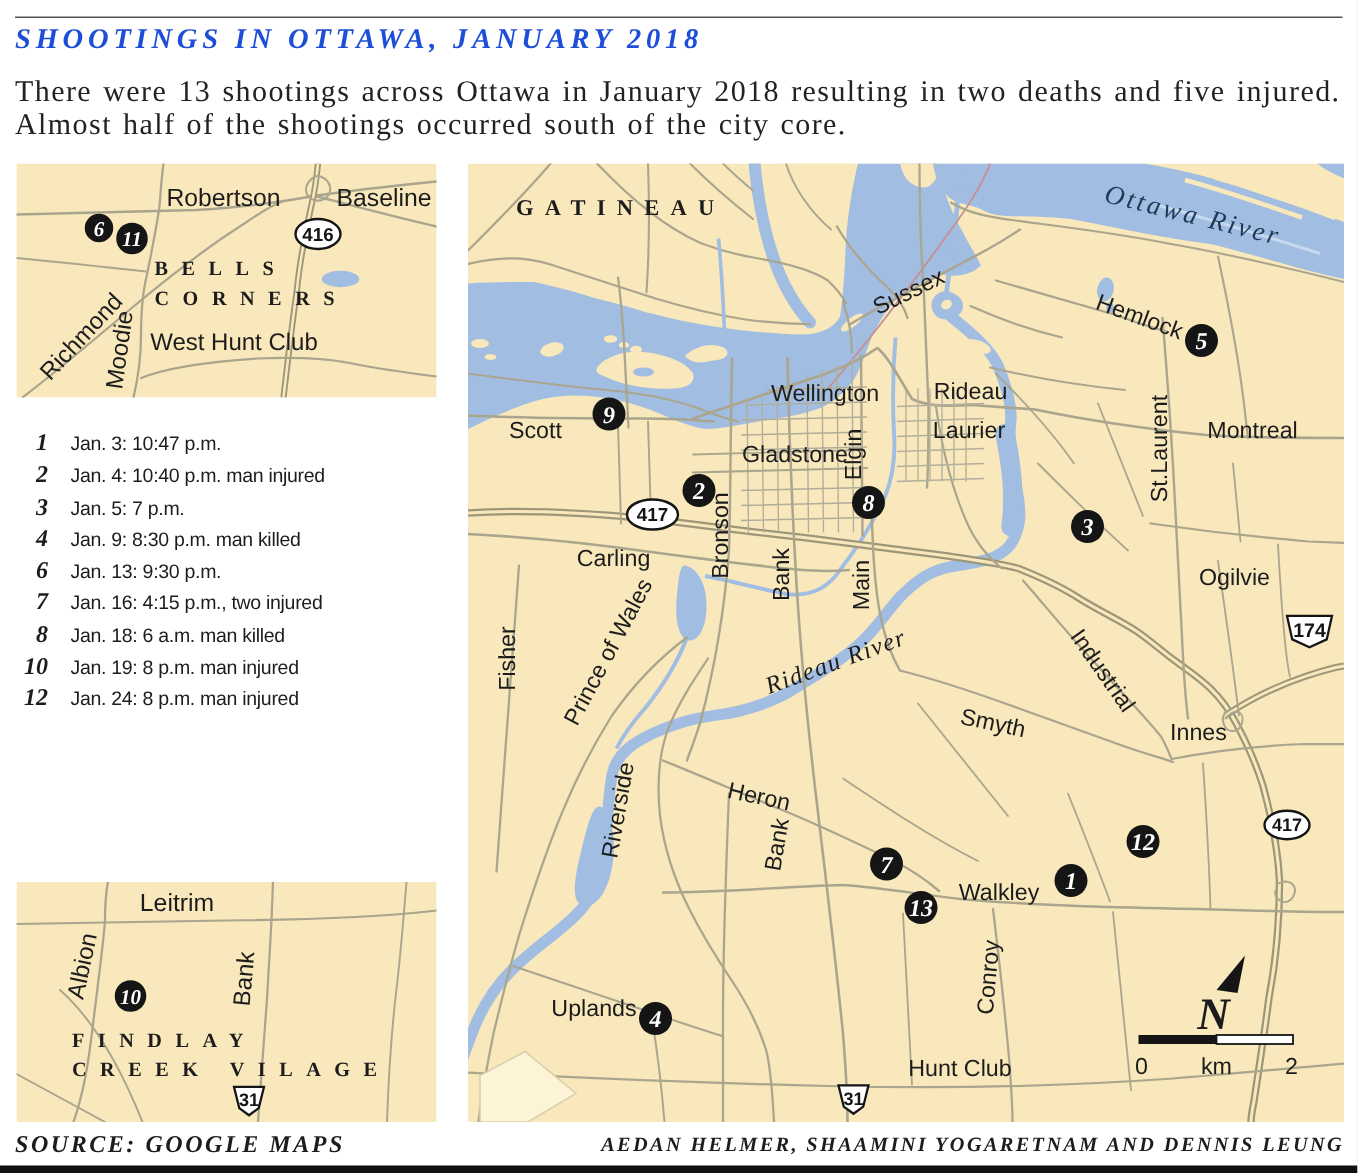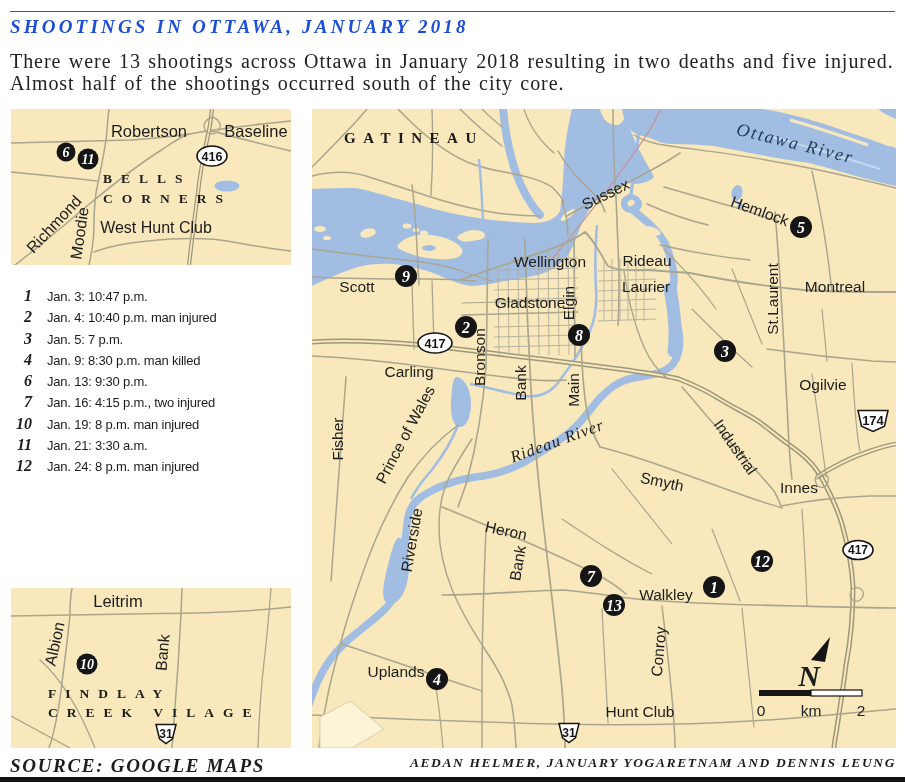--- a/index.html
+++ b/index.html
@@ -65,22 +65,22 @@
     <text x="77" y="55.04" text-anchor="middle" font-family="Liberation Serif" font-size="14" font-weight="bold" font-style="italic" fill="#fff">11</text>
 </svg>
 
 <div style="position:absolute;left:10px;top:287px;">
 <div class="row"><span class="num">1</span><span class="itm">Jan. 3: 10:47 p.m.</span></div>
 <div class="row"><span class="num">2</span><span class="itm">Jan. 4: 10:40 p.m. man injured</span></div>
 <div class="row"><span class="num">3</span><span class="itm">Jan. 5: 7 p.m.</span></div>
 <div class="row"><span class="num">4</span><span class="itm">Jan. 9: 8:30 p.m. man killed</span></div>
 <div class="row"><span class="num">6</span><span class="itm">Jan. 13: 9:30 p.m.</span></div>
 <div class="row"><span class="num">7</span><span class="itm">Jan. 16: 4:15 p.m., two injured</span></div>
+<div class="row"><span class="num">8</span><span class="itm">Jan. 18: 6 a.m. man killed</span></div>
 <div class="row"><span class="num">10</span><span class="itm">Jan. 19: 8 p.m. man injured</span></div>
-<div class="row"><span class="num">11</span><span class="itm">Jan. 21: 3:30 a.m.</span></div>
 <div class="row"><span class="num">12</span><span class="itm">Jan. 24: 8 p.m. man injured</span></div>
 </div>
 
 <svg style="position:absolute;left:11px;top:588px;" width="280" height="160" viewBox="0 0 280 160">
 
 <rect x="0" y="0" width="280" height="160" fill="#f8e8bc"></rect>
 
 <path d="M0,28 C40,27 92,26 150,25.5 C200,25 245,23 280,19" fill="none" stroke="#aaa58d" stroke-width="1.5" stroke-linecap="round" stroke-linejoin="round"></path>
 
 <path d="M61,0 C59,10 59,18 59,26 C58,40 55,62 51,95 C48,120 45,140 38,160" fill="none" stroke="#aaa58d" stroke-width="1.5" stroke-linecap="round" stroke-linejoin="round"></path>
@@ -410,17 +410,17 @@
 <polygon points="518,528 499,551 513,553" fill="#151515"></polygon>
 <text x="497" y="577" text-anchor="middle" font-family="Liberation Serif" font-size="30" font-weight="bold" font-style="italic" fill="#1c1c1c">N</text>
 
 <rect x="447" y="581" width="52" height="6" fill="#151515"></rect>
 <rect x="499" y="581" width="51" height="6" fill="#fff" stroke="#151515" stroke-width="1.2"></rect>
 <text x="449" y="607" text-anchor="middle" font-family="Liberation Sans" font-size="15.5" font-weight="normal" font-style="normal" fill="#1c1c1c">0</text>
 <text x="499" y="607" text-anchor="middle" font-family="Liberation Sans" font-size="15.5" font-weight="normal" font-style="normal" fill="#1c1c1c">km</text>
 <text x="549" y="607" text-anchor="middle" font-family="Liberation Sans" font-size="15.5" font-weight="normal" font-style="normal" fill="#1c1c1c">2</text>
 </svg>
 
-<div style="position:absolute;left:10px;top:755px;font-family:'Liberation Serif',serif;font-weight:bold;font-style:italic;font-size:19px;letter-spacing:1.7px;color:#1c1c1c;">SOURCE: GOOGLE MAPS</div>
-
-<div style="position:absolute;right:9px;top:755px;font-family:'Liberation Serif',serif;font-weight:bold;font-style:italic;font-size:13.5px;letter-spacing:1.6px;color:#1c1c1c;">AEDAN HELMER, JANUARY YOGARETNAM AND DENNIS LEUNG</div>
+<div style="position:absolute;left:10px;top:755px;font-family:'Liberation Serif',serif;font-weight:bold;font-style:italic;font-size:16px;letter-spacing:1.7px;color:#1c1c1c;">SOURCE: GOOGLE MAPS</div>
+
+<div style="position:absolute;right:9px;top:755px;font-family:'Liberation Serif',serif;font-weight:bold;font-style:italic;font-size:13.5px;letter-spacing:1.6px;color:#1c1c1c;">AEDAN HELMER, SHAAMINI YOGARETNAM AND DENNIS LEUNG</div>
 
 <div style="position:absolute;left:0;top:777px;width:905px;height:5px;background:#111;"></div>
 
 </body></html>

